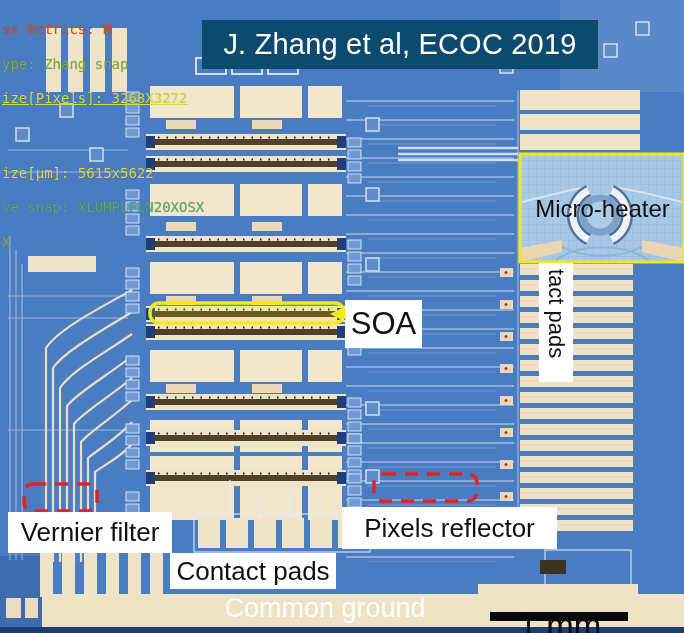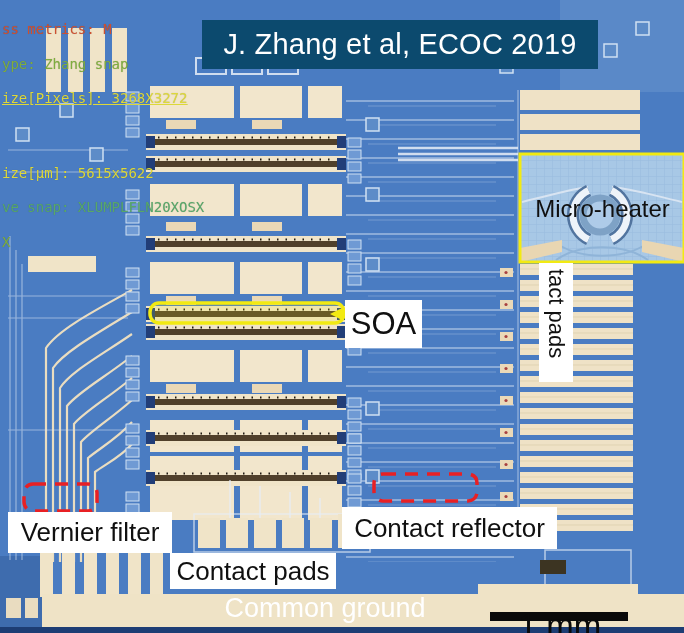--- a/index.html
+++ b/index.html
@@ -263,21 +263,21 @@
   <div class="abs banner" style="background-color: #0c4a6e; color: rgb(255, 255, 255);">J. Zhang et al, ECOC 2019</div>
 
   <div class="abs mh-label">Micro-heater</div>
 
   <div class="abs vtext">tact pads</div>
 
   <div class="abs lbl soa-label">SOA</div>
 
   <div class="abs lbl vernier-label">Vernier filter</div>
 
-  <div class="abs lbl tunable-label">Contact reflector</div>
+  <div class="abs lbl tunable-label">Pixels reflector</div>
 
   <div class="abs lbl cpads-label">Contact pads</div>
 
   <div class="abs cg-label">Common ground</div>
 
   <div class="abs scale-label">1 mm</div>
 
 </div>
 
 </body></html>

